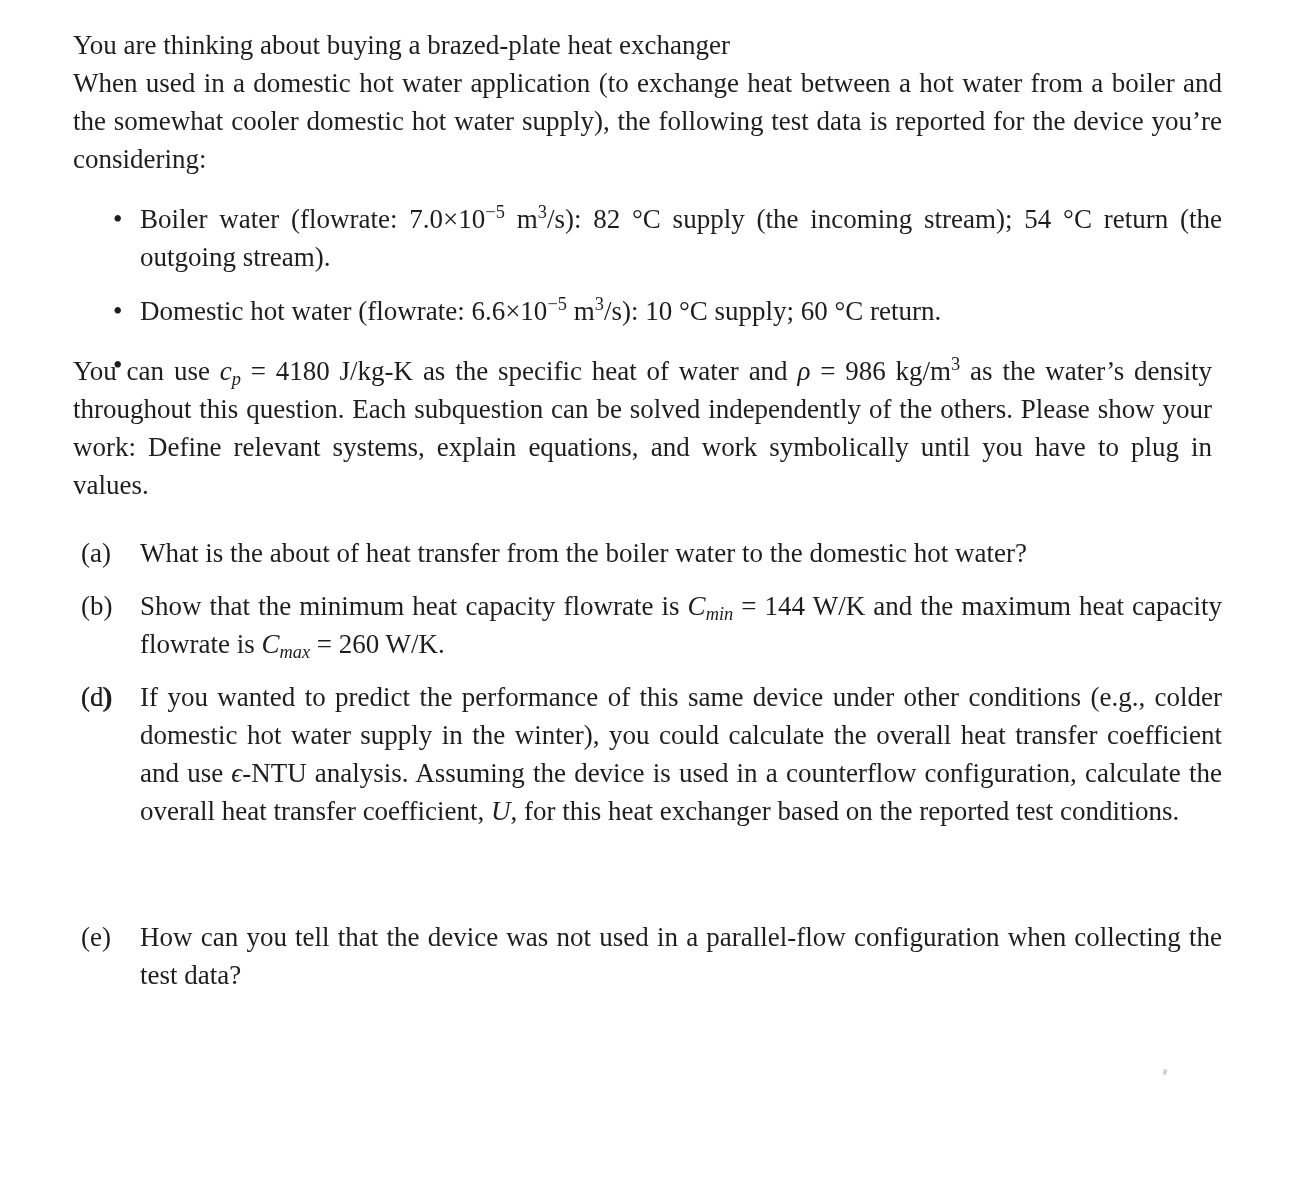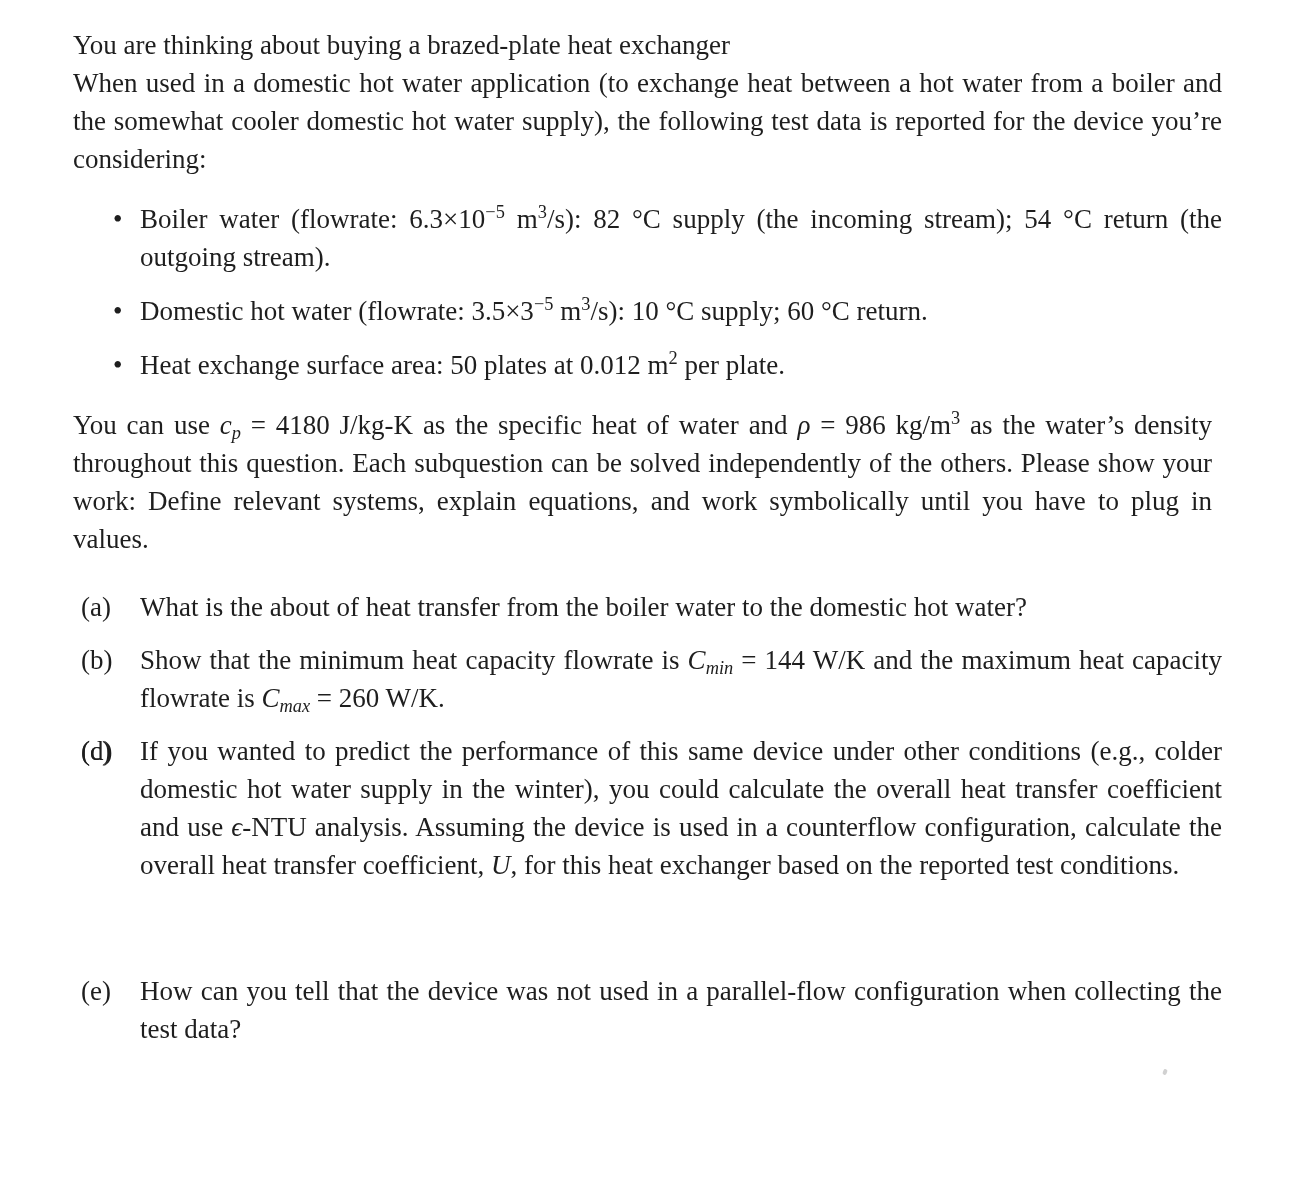--- a/index.html
+++ b/index.html
@@ -98,29 +98,28 @@
 </head>
 <body>
 
 <div class="page">
 
   <p class="para"><span>You are thinking about buying a brazed-plate heat exchanger</span><br><span>When used in a domestic hot water application (to exchange heat between a hot water from a boiler and the somewhat cooler domestic hot water supply), the following test data is reported for the device you’re considering:</span></p>
 
   <ul class="bullets">
     <li>
       <span class="bullet-marker">•</span>
-      <span><span>Boiler water (flowrate: 6.3×10</span><span class="run-sup">−5</span><span> m</span><span class="run-sup">3</span><span>/s): 82 °C supply (the incoming stream); 54 °C return (the outgoing stream).</span></span>
+      <span><span>Boiler water (flowrate: 7.0×10</span><span class="run-sup">−5</span><span> m</span><span class="run-sup">3</span><span>/s): 82 °C supply (the incoming stream); 54 °C return (the outgoing stream).</span></span>
     </li>
     <li>
       <span class="bullet-marker">•</span>
-      <span><span>Domestic hot water (flowrate: 3.5×3</span><span class="run-sup">−5</span><span> m</span><span class="run-sup">3</span><span>/s): 10 °C supply; 60 °C return.</span></span>
+      <span><span>Domestic hot water (flowrate: 6.6×10</span><span class="run-sup">−5</span><span> m</span><span class="run-sup">3</span><span>/s): 10 °C supply; 60 °C return.</span></span>
     </li>
     <li>
       <span class="bullet-marker">•</span>
-      <span><span>Heat exchange surface area: 50 plates at 0.012 m</span><span class="run-sup">2</span><span> per plate.</span></span>
     </li>
   </ul>
 
   <p class="para notes"><span>You can use </span><span class="run-i">c</span><span class="run-isub">p</span><span> = 4180 J/kg-K as the specific heat of water and </span><span class="run-i">ρ</span><span> = 986 kg/m</span><span class="run-sup">3</span><span> as the water’s density throughout this question. Each subquestion can be solved independently of the others. Please show your work: Define relevant systems, explain equations, and work symbolically until you have to plug in values.</span></p>
 
   <ul class="questions">
     <li>
       <span class="q-label">(a)</span>
       <span><span>What is the about of heat transfer from the boiler water to the domestic hot water?</span></span>
     </li>

